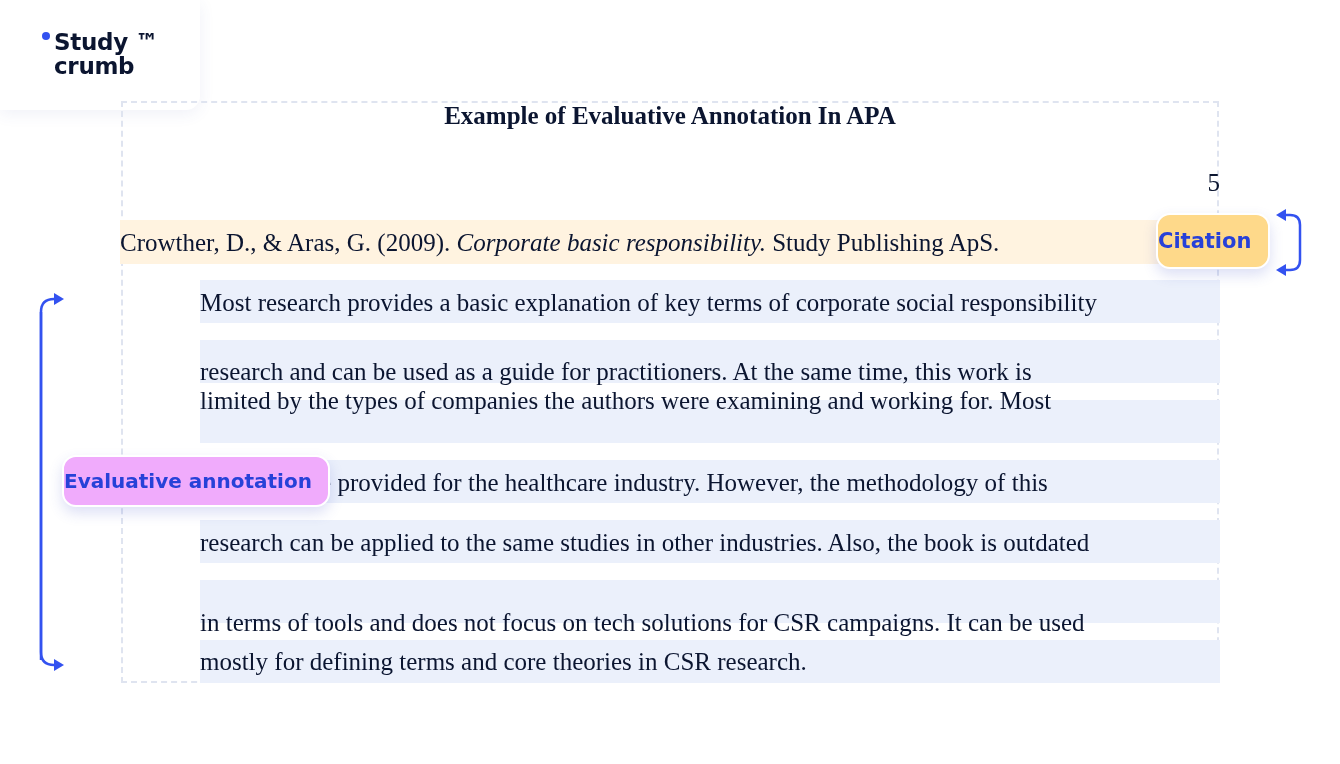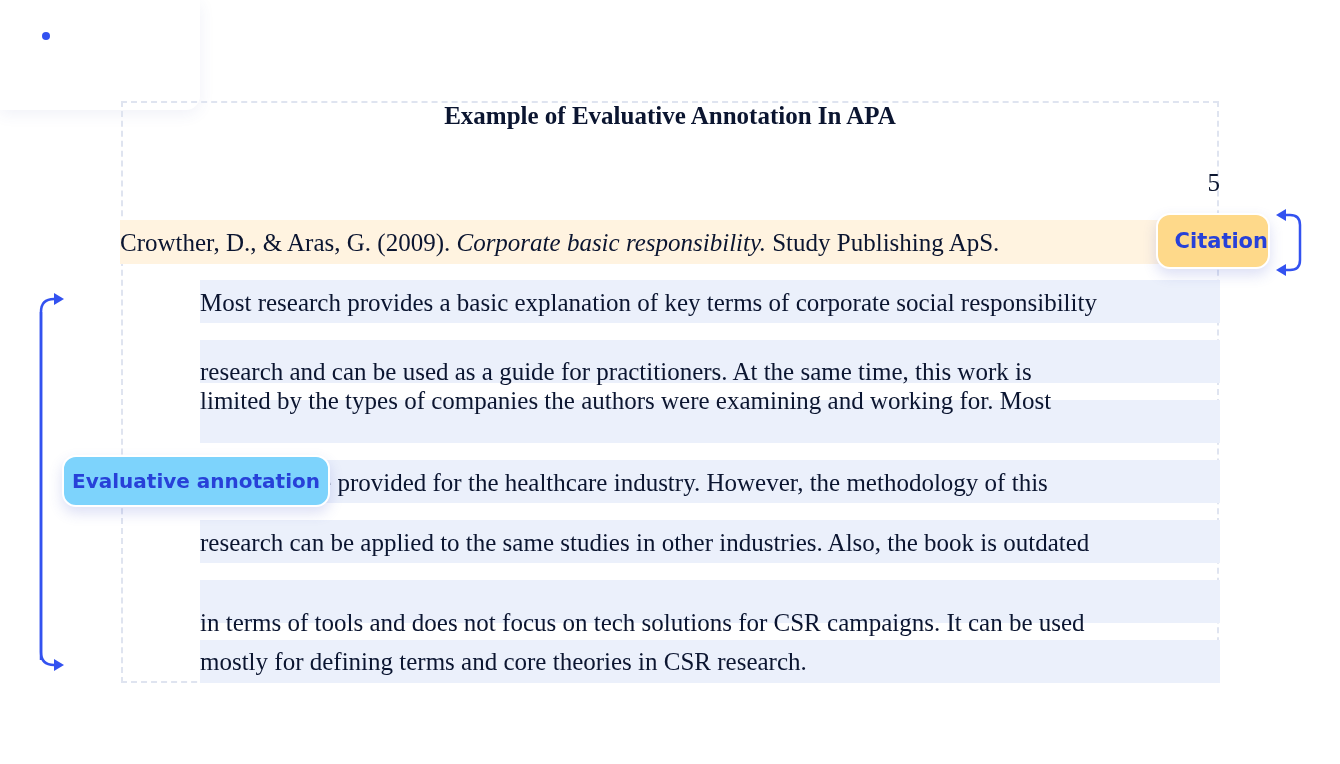--- a/index.html
+++ b/index.html
@@ -107,41 +107,44 @@
       border: 2px solid #ffffff;
       box-shadow: 0 6px 14px rgba(60, 80, 200, 0.18);
       white-space: nowrap;
     }
     .pill-citation {
       left: 1156px; top: 213px;
       width: 114px; height: 56px;
       background: #fed98a;
       font-size: 21px;
       line-height: 52px;
-      text-align: right;
+      text-align: left;
     }
     .pill-eval {
       left: 62px; top: 455px;
       width: 268px; height: 52px;
-      background: #7dd3fc;
+      background: #f0abfc;
       font-size: 20px;
       line-height: 48px;
-      text-align: center;
     }
 
     svg.bracket {
       position: absolute;
       overflow: visible;
     }
   </style>
 </head>
 <body>
 
 <div class="logo-card">
   <div class="logo-dot"></div>
+  <div class="logo-text">
+    <span>Study ™</span>
+    <span>crumb</span>
+  </div>
 </div>
 
 <div class="page-outline"></div>
 
 <div class="doc-title">Example of Evaluative Annotation In APA</div>
 <div class="page-number">5</div>
 
 <div class="citation-band"></div>
 <div class="citation-text">
   <span>Crowther, D., &amp; Aras, G. (2009). </span><i>Corporate basic responsibility.</i><span> Study Publishing ApS.</span>

